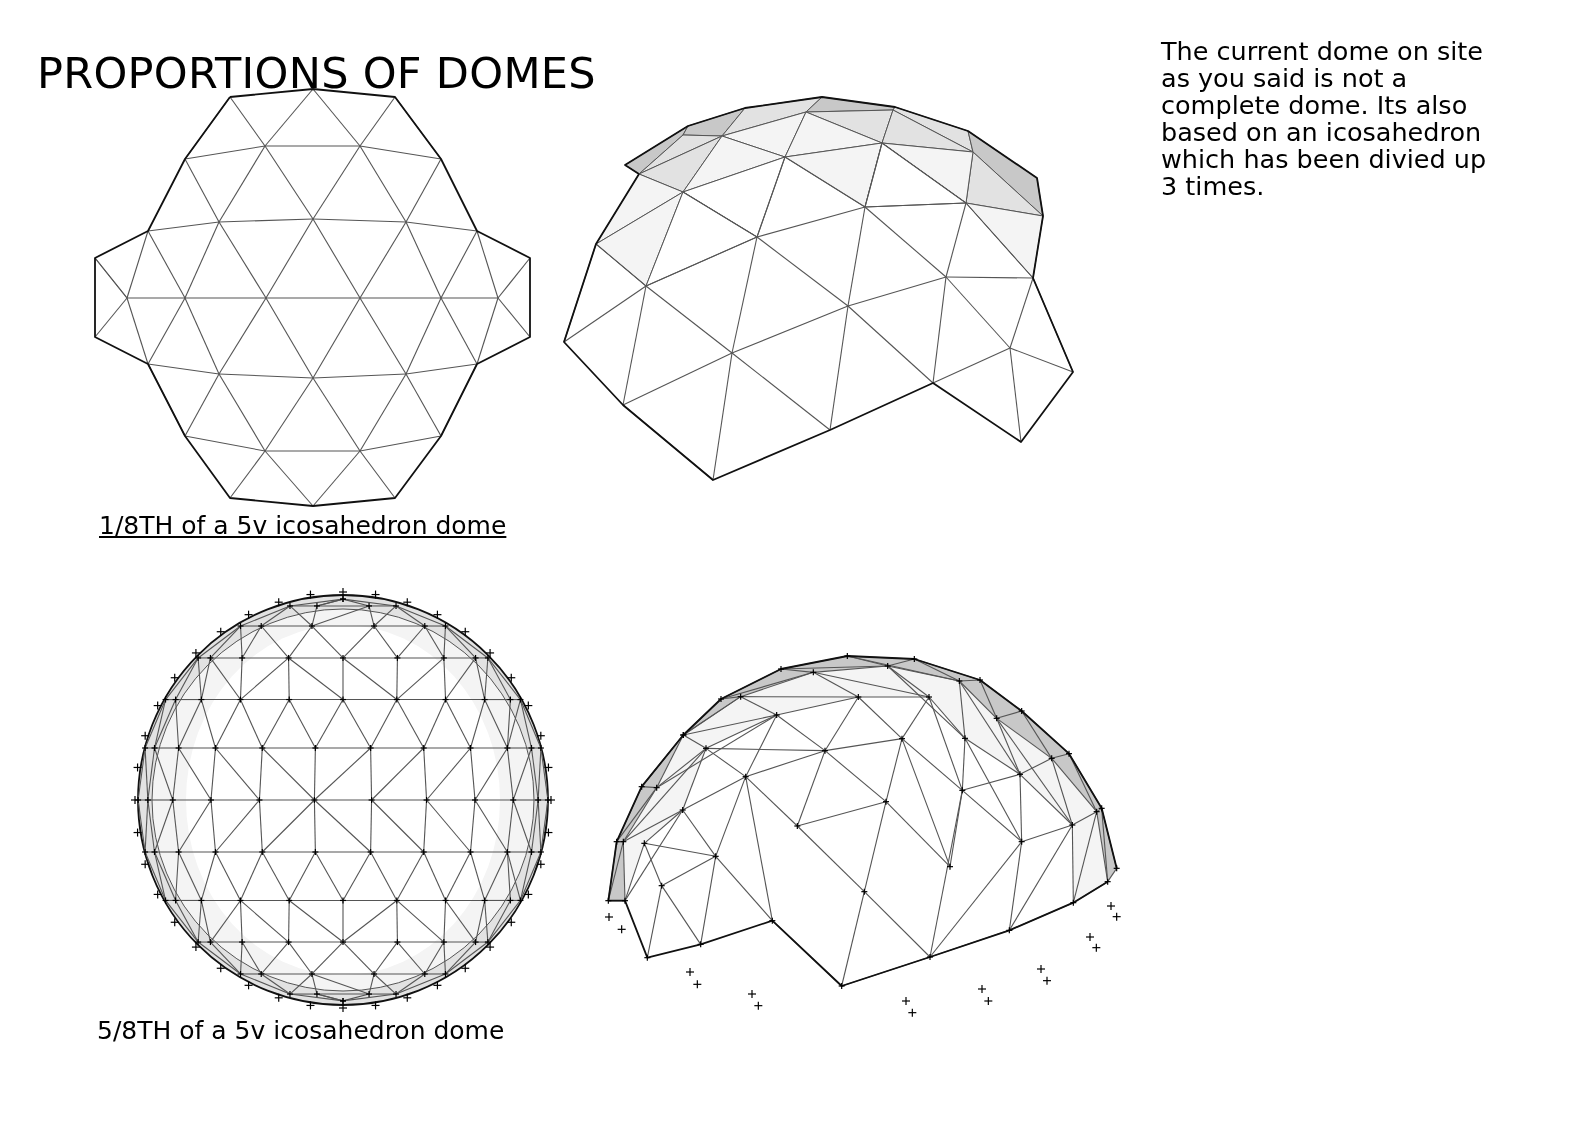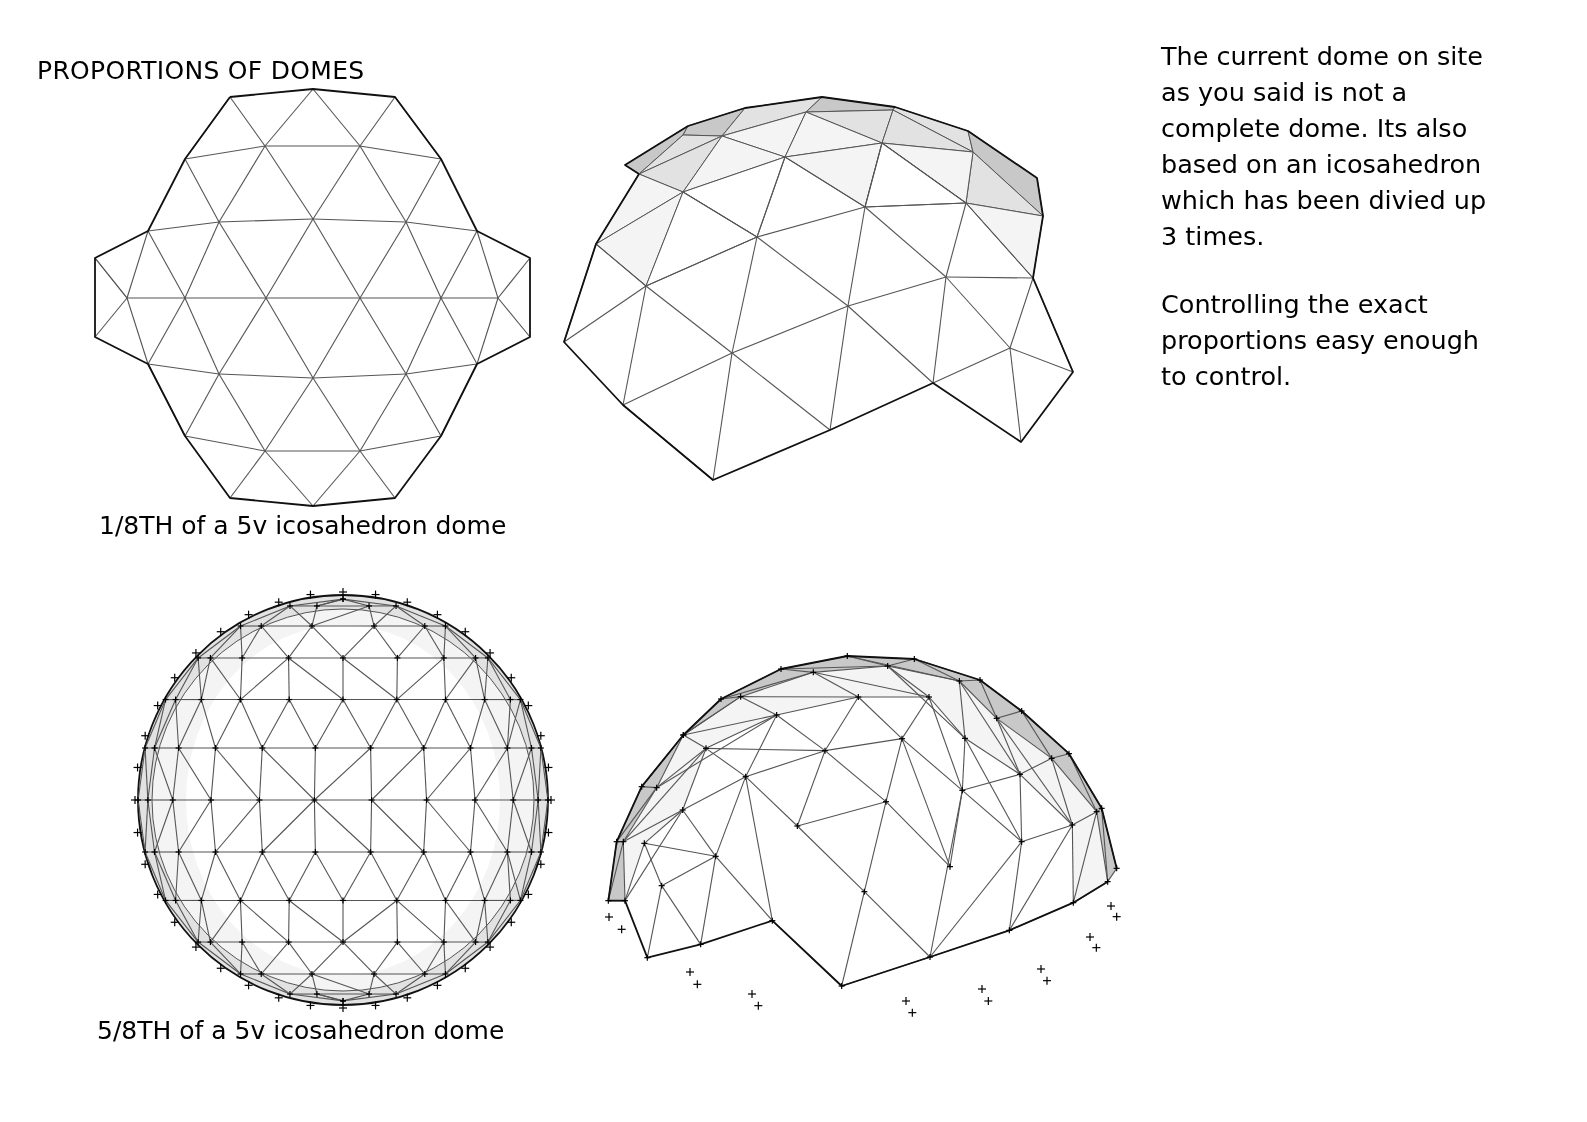--- a/index.html
+++ b/index.html
@@ -1,20 +1,20 @@
 <!DOCTYPE html>
 <html><head>
 <meta charset="utf-8">
 <style>
   html, body { margin: 0; padding: 0; background: #ffffff; }
   body { width: 1587px; height: 1122px; position: relative; overflow: hidden;
          font-family: "DejaVu Sans", "Liberation Sans", sans-serif; color: #000; }
-  .title { position: absolute; left: 37px; top: 56px; font-size: 25px; letter-spacing: 0.3px; font-weight: normal; white-space: nowrap; }
+  .title { position: absolute; left: 37px; top: 48px; font-size: 43px; letter-spacing: 0.3px; font-weight: normal; white-space: nowrap; }
   .caption { position: absolute; font-size: 25px; white-space: nowrap; }
-  .notes { position: absolute; left: 1161px; top: 38px; width: 400px; font-size: 25.5px; line-height: 36px; }
+  .notes { position: absolute; left: 1161px; top: 38px; width: 400px; font-size: 25.5px; line-height: 27px; }
   .notes p { margin: 0 0 32px 0; white-space: pre-line; }
   svg.canvas { position: absolute; left: 0; top: 0; }
   .edge { stroke: #555; stroke-width: 1.1; fill: none; }
   .outline { stroke: #111; stroke-width: 1.8; fill: none; stroke-linejoin: round; }
   .tick { stroke: #000; stroke-width: 1.2; }
 </style>
 </head>
 <body>
 
 <div class="title">PROPORTIONS OF DOMES</div>
@@ -973,26 +973,23 @@
       <line x1="982" y1="985" x2="982" y2="993" class="tick"></line>
       <line x1="1037" y1="969" x2="1045" y2="969" class="tick"></line>
       <line x1="1041" y1="965" x2="1041" y2="973" class="tick"></line>
       <line x1="1086" y1="937" x2="1094" y2="937" class="tick"></line>
       <line x1="1090" y1="933" x2="1090" y2="941" class="tick"></line>
       <line x1="1107" y1="906" x2="1115" y2="906" class="tick"></line>
       <line x1="1111" y1="902" x2="1111" y2="910" class="tick"></line>
     </g>
 </svg>
 
-<div class="caption" style="left:99px; top:511px;">1/8TH of a 5v icosahedron dome</div>
+<div class="caption" style="left:99px; top:511px;text-decoration:underline;">1/8TH of a 5v icosahedron dome</div>
 <div class="caption" style="left:97px; top:1016px;">5/8TH of a 5v icosahedron dome</div>
 
 <div class="notes">
   <p>The current dome on site
 as you said is not a
 complete dome. Its also
 based on an icosahedron
 which has been divied up
 3 times.</p>
-  <p>Controlling the exact
-proportions easy enough
-to control.</p>
 </div>
 
 </body></html>

